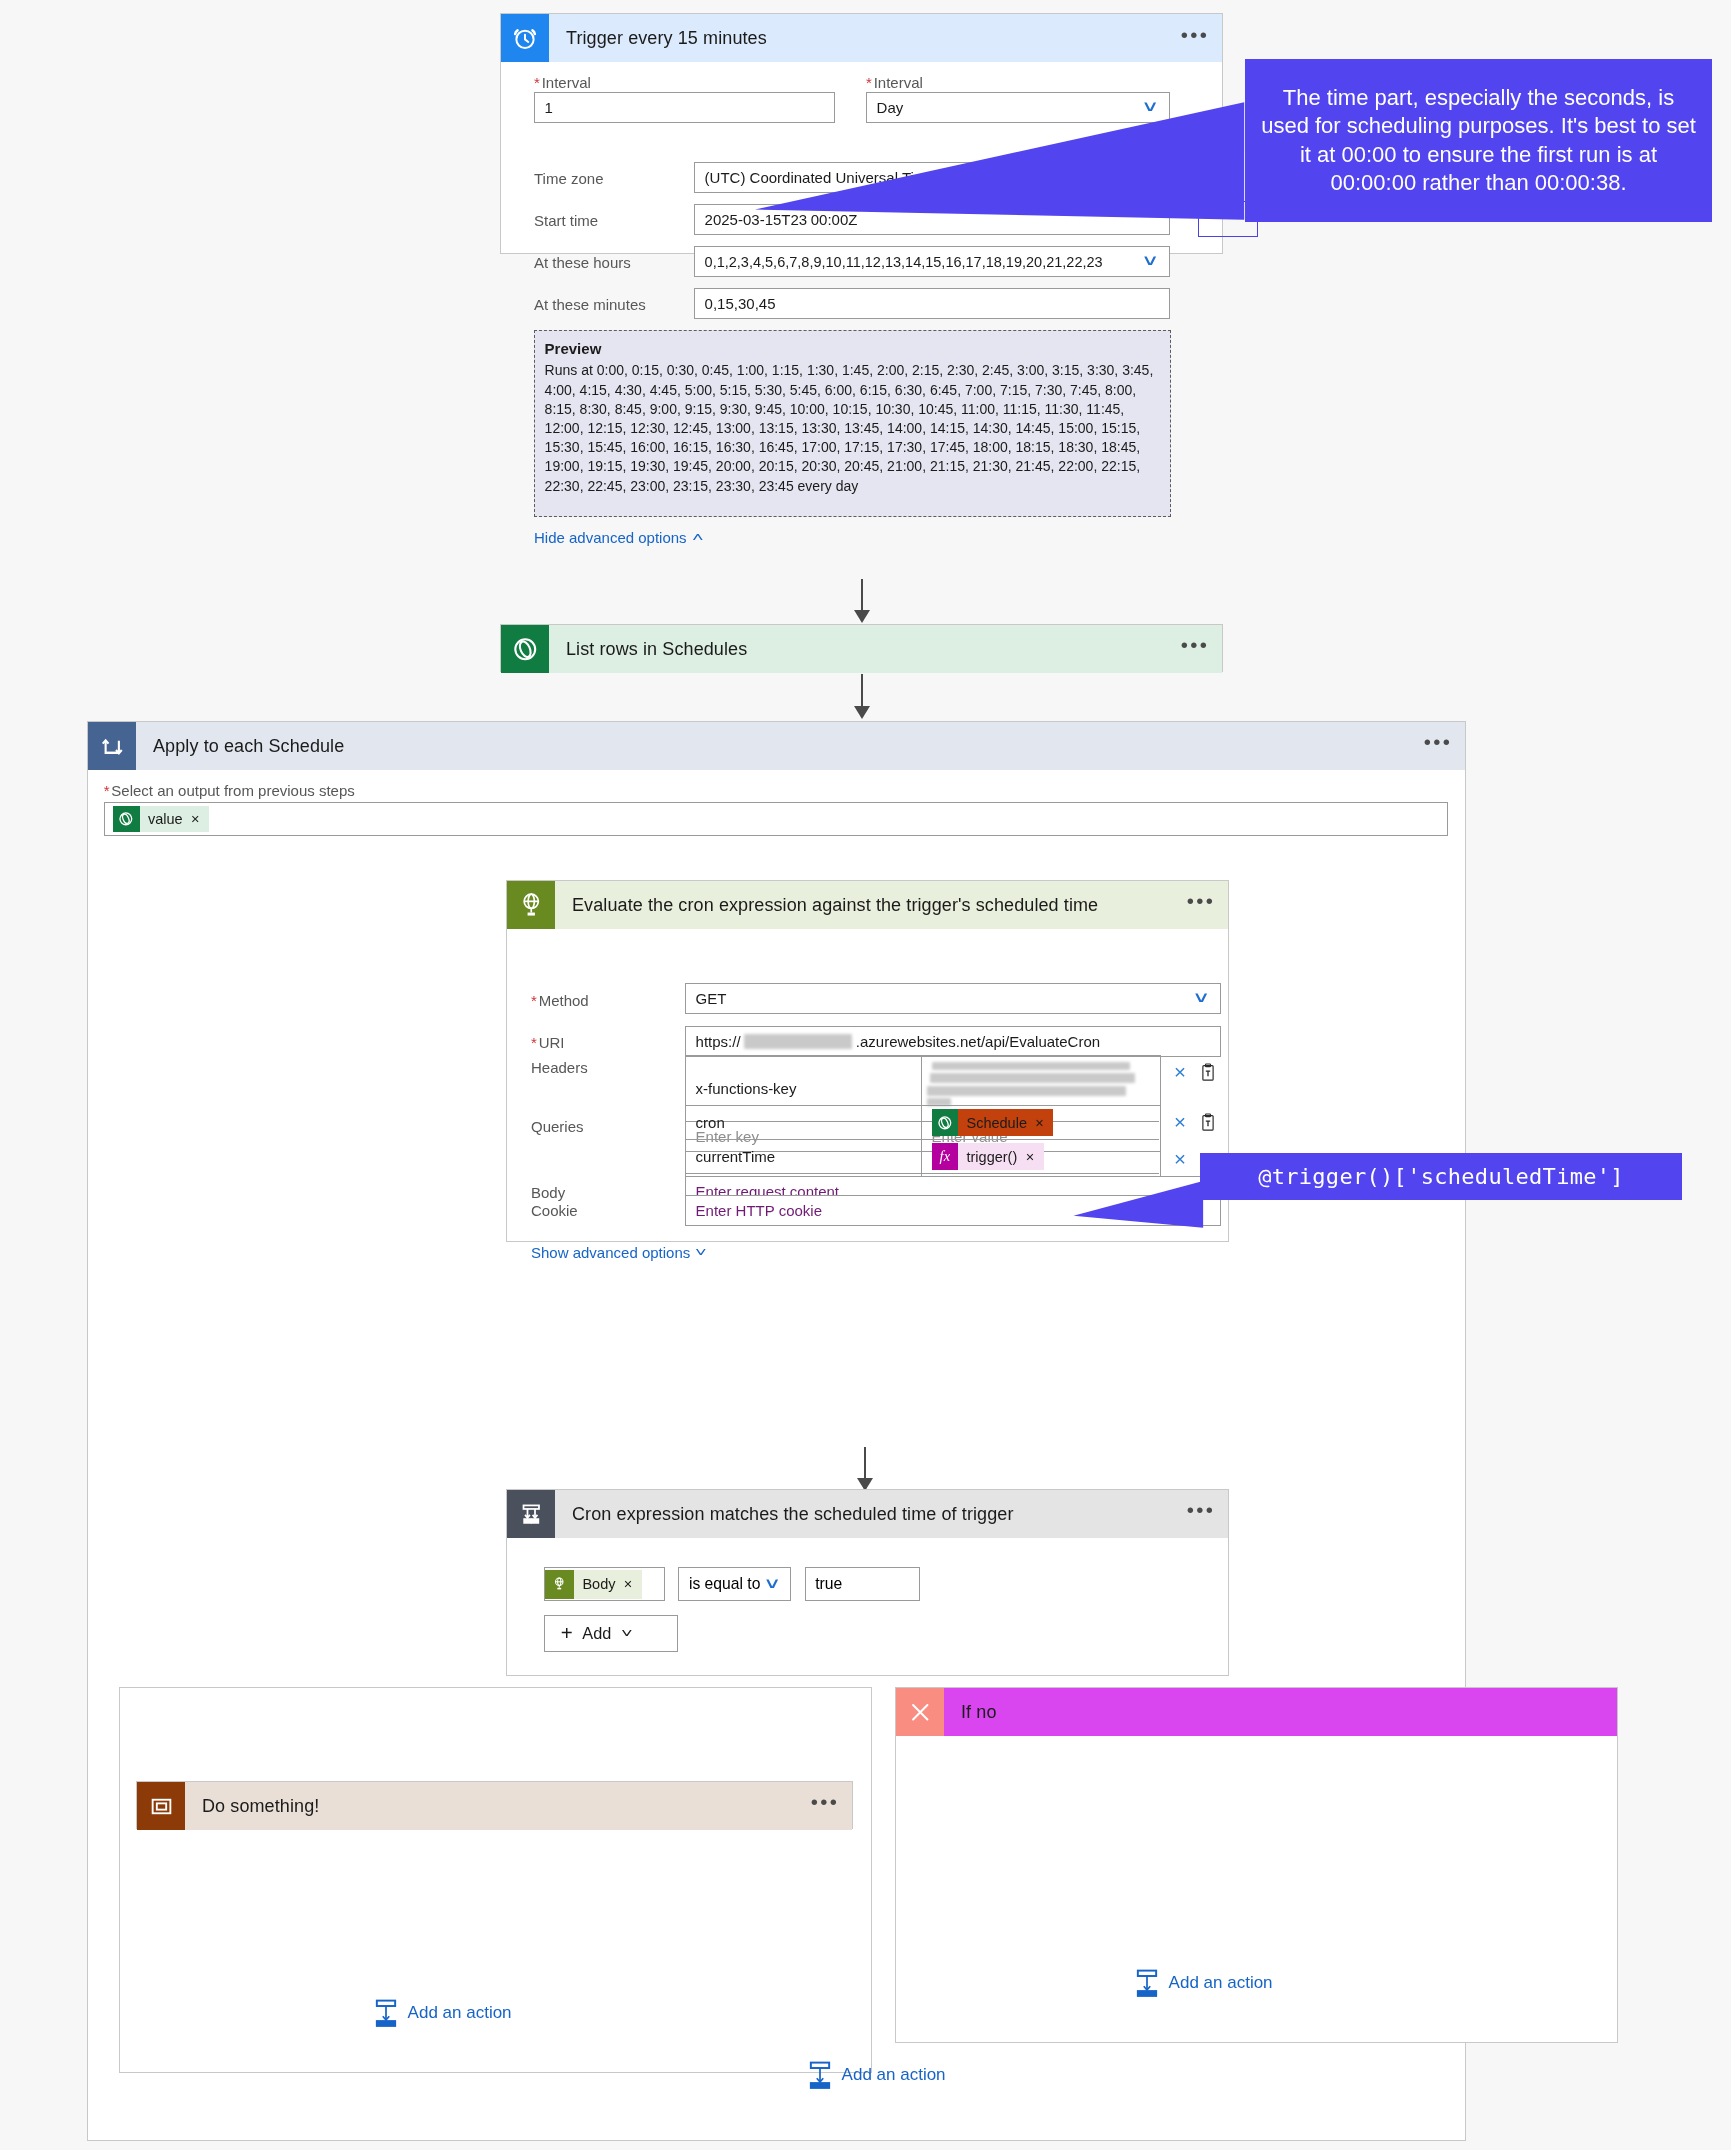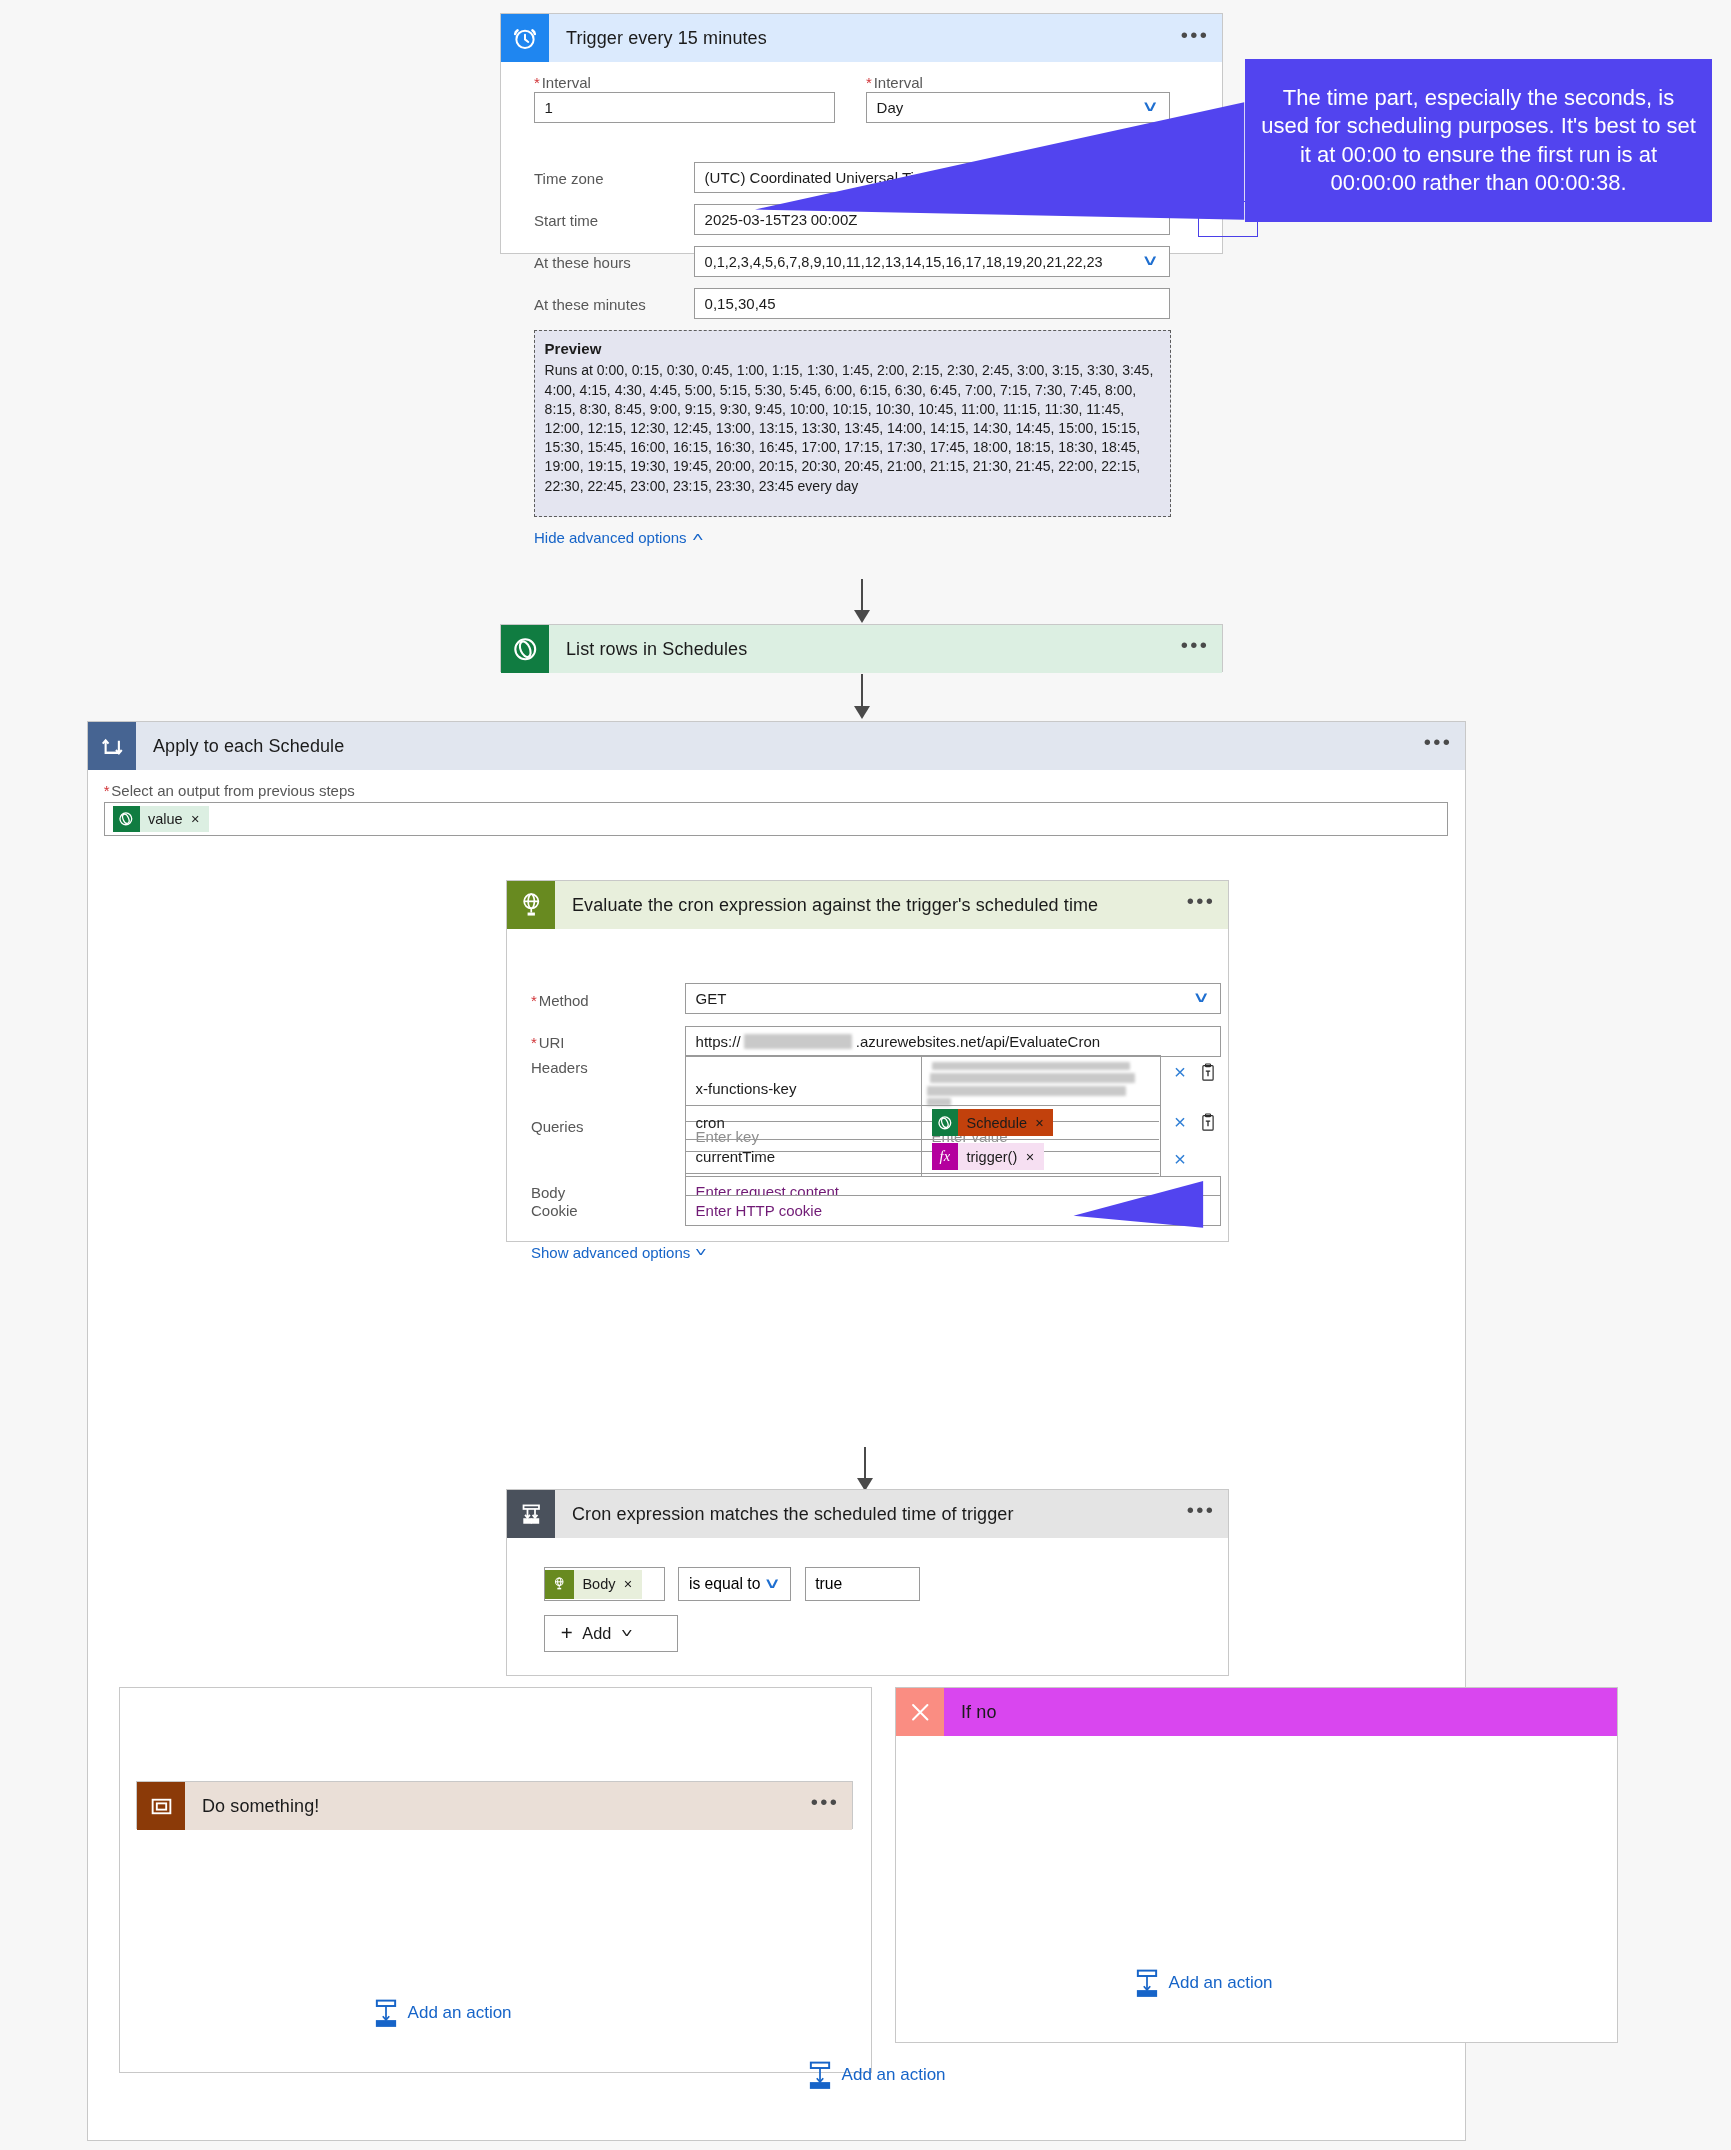--- a/index.html
+++ b/index.html
@@ -437,20 +437,23 @@
     <div class="inp place" style="position:absolute; left:178px; top:314px; width:536px;">
       <span>Enter HTTP cookie</span>
     </div>
 
     <div class="linkbtn" style="left:24px; top:363px;">
       <span>Show advanced options</span>
       <span class="caret">˅</span>
     </div>
   </div>
 
+  <div class="callout" id="callout-expr">
+    <span>@trigger()['scheduledTime']</span>
+  </div>
   <svg class="tail" style="left:1073px; top:1181px;" width="139" height="60" viewBox="0 0 230 100">
     <polygon points="216,0 216,78 0,58" fill="#5244ef"></polygon>
   </svg>
 
   <div class="arrow-line" style="left:864px; top:1447px; height:36px;"></div>
   <div class="arrow-head" style="left:857px; top:1478px;"></div>
 
   <div class="card" id="cond-card">
     <div class="card-head">
       <div class="card-icon">

